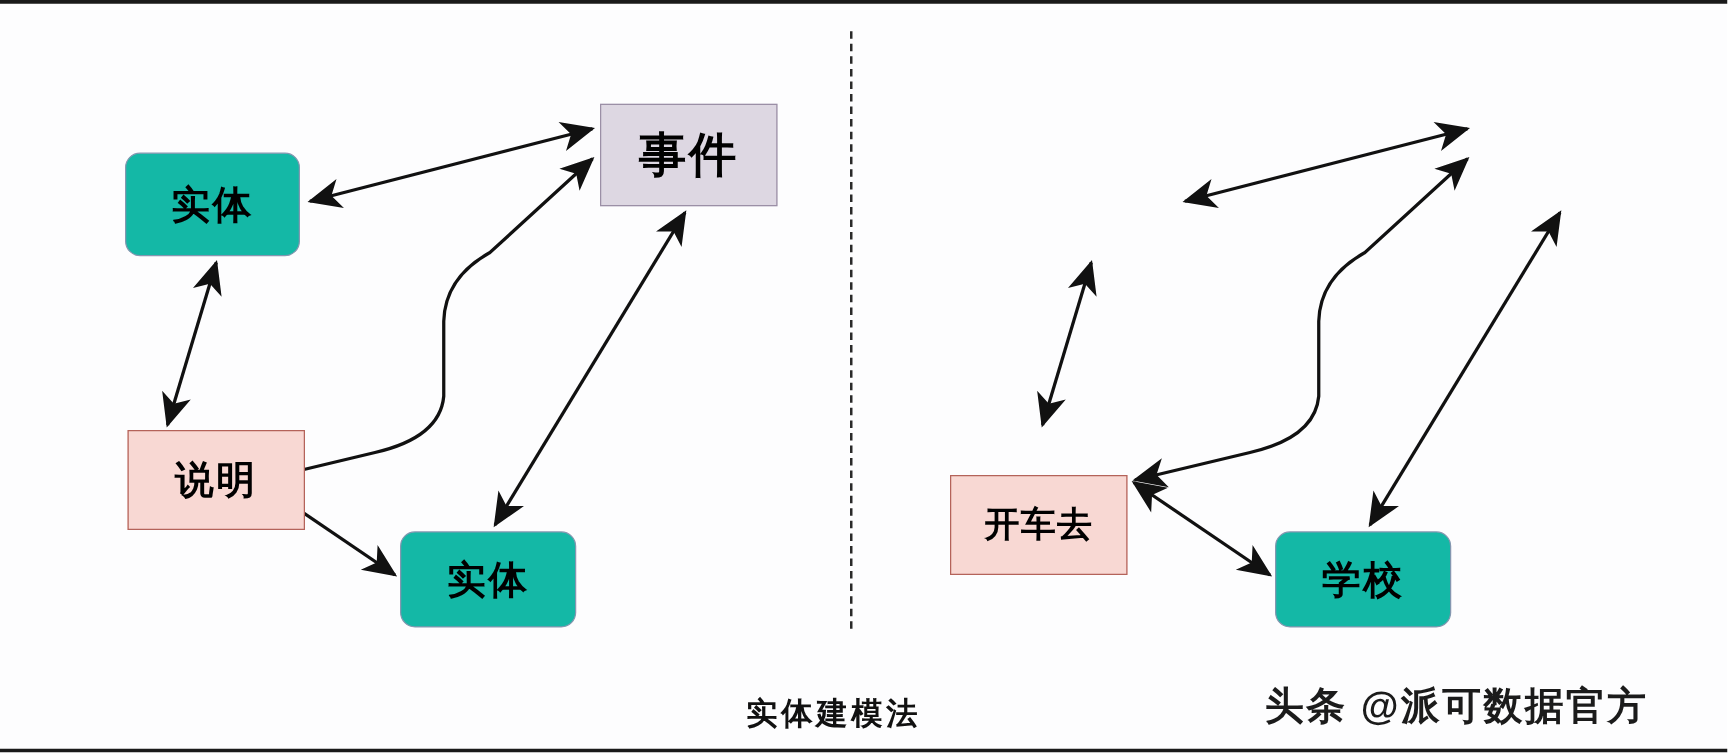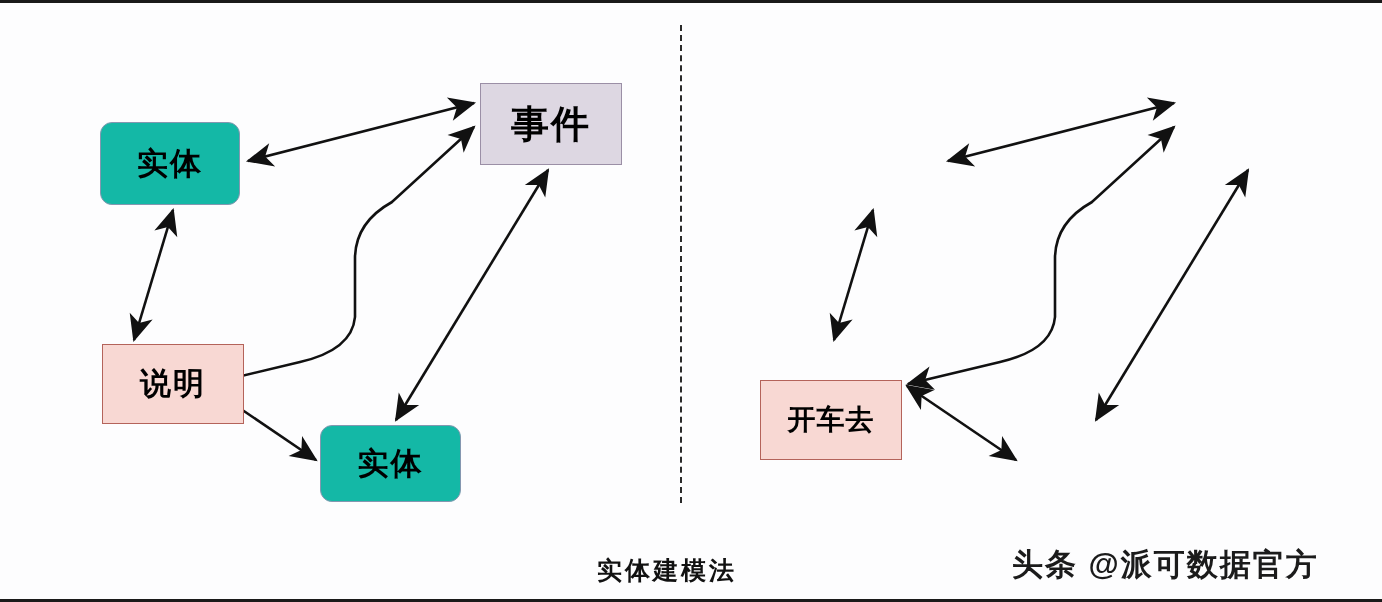--- a/index.html
+++ b/index.html
@@ -115,18 +115,19 @@
   <div class="node node-event" style="left:480px; top:80px; width:142px; height:82px; font-size:38px;">事件</div>
 
   <div class="node node-desc" style="left:62px; top:341px; width:142px; height:80px; font-size:31px;margin-left:40px;">说明</div>
 
   <div class="node node-entity" style="left:320px; top:422px; width:141px; height:77px; font-size:31px;">实体</div>
 
 
 
   <div class="node node-desc" style="left:760px; top:341px; width:142px; height:80px; font-size:28px; letter-spacing:1px;margin-top:36px;">开车去</div>
 
+  <div class="node node-entity" style="left:1020px; top:422px; width:141px; height:77px; font-size:31px;">学校</div>
 
   <div class="caption" style="left:597px; top:551px; font-size:25px;">实体建模法</div>
 
   <div class="watermark" style="left:1012px; top:541px; font-size:31px;">头条 @派可数据官方</div>
 
 </div>
 
 </body></html>

